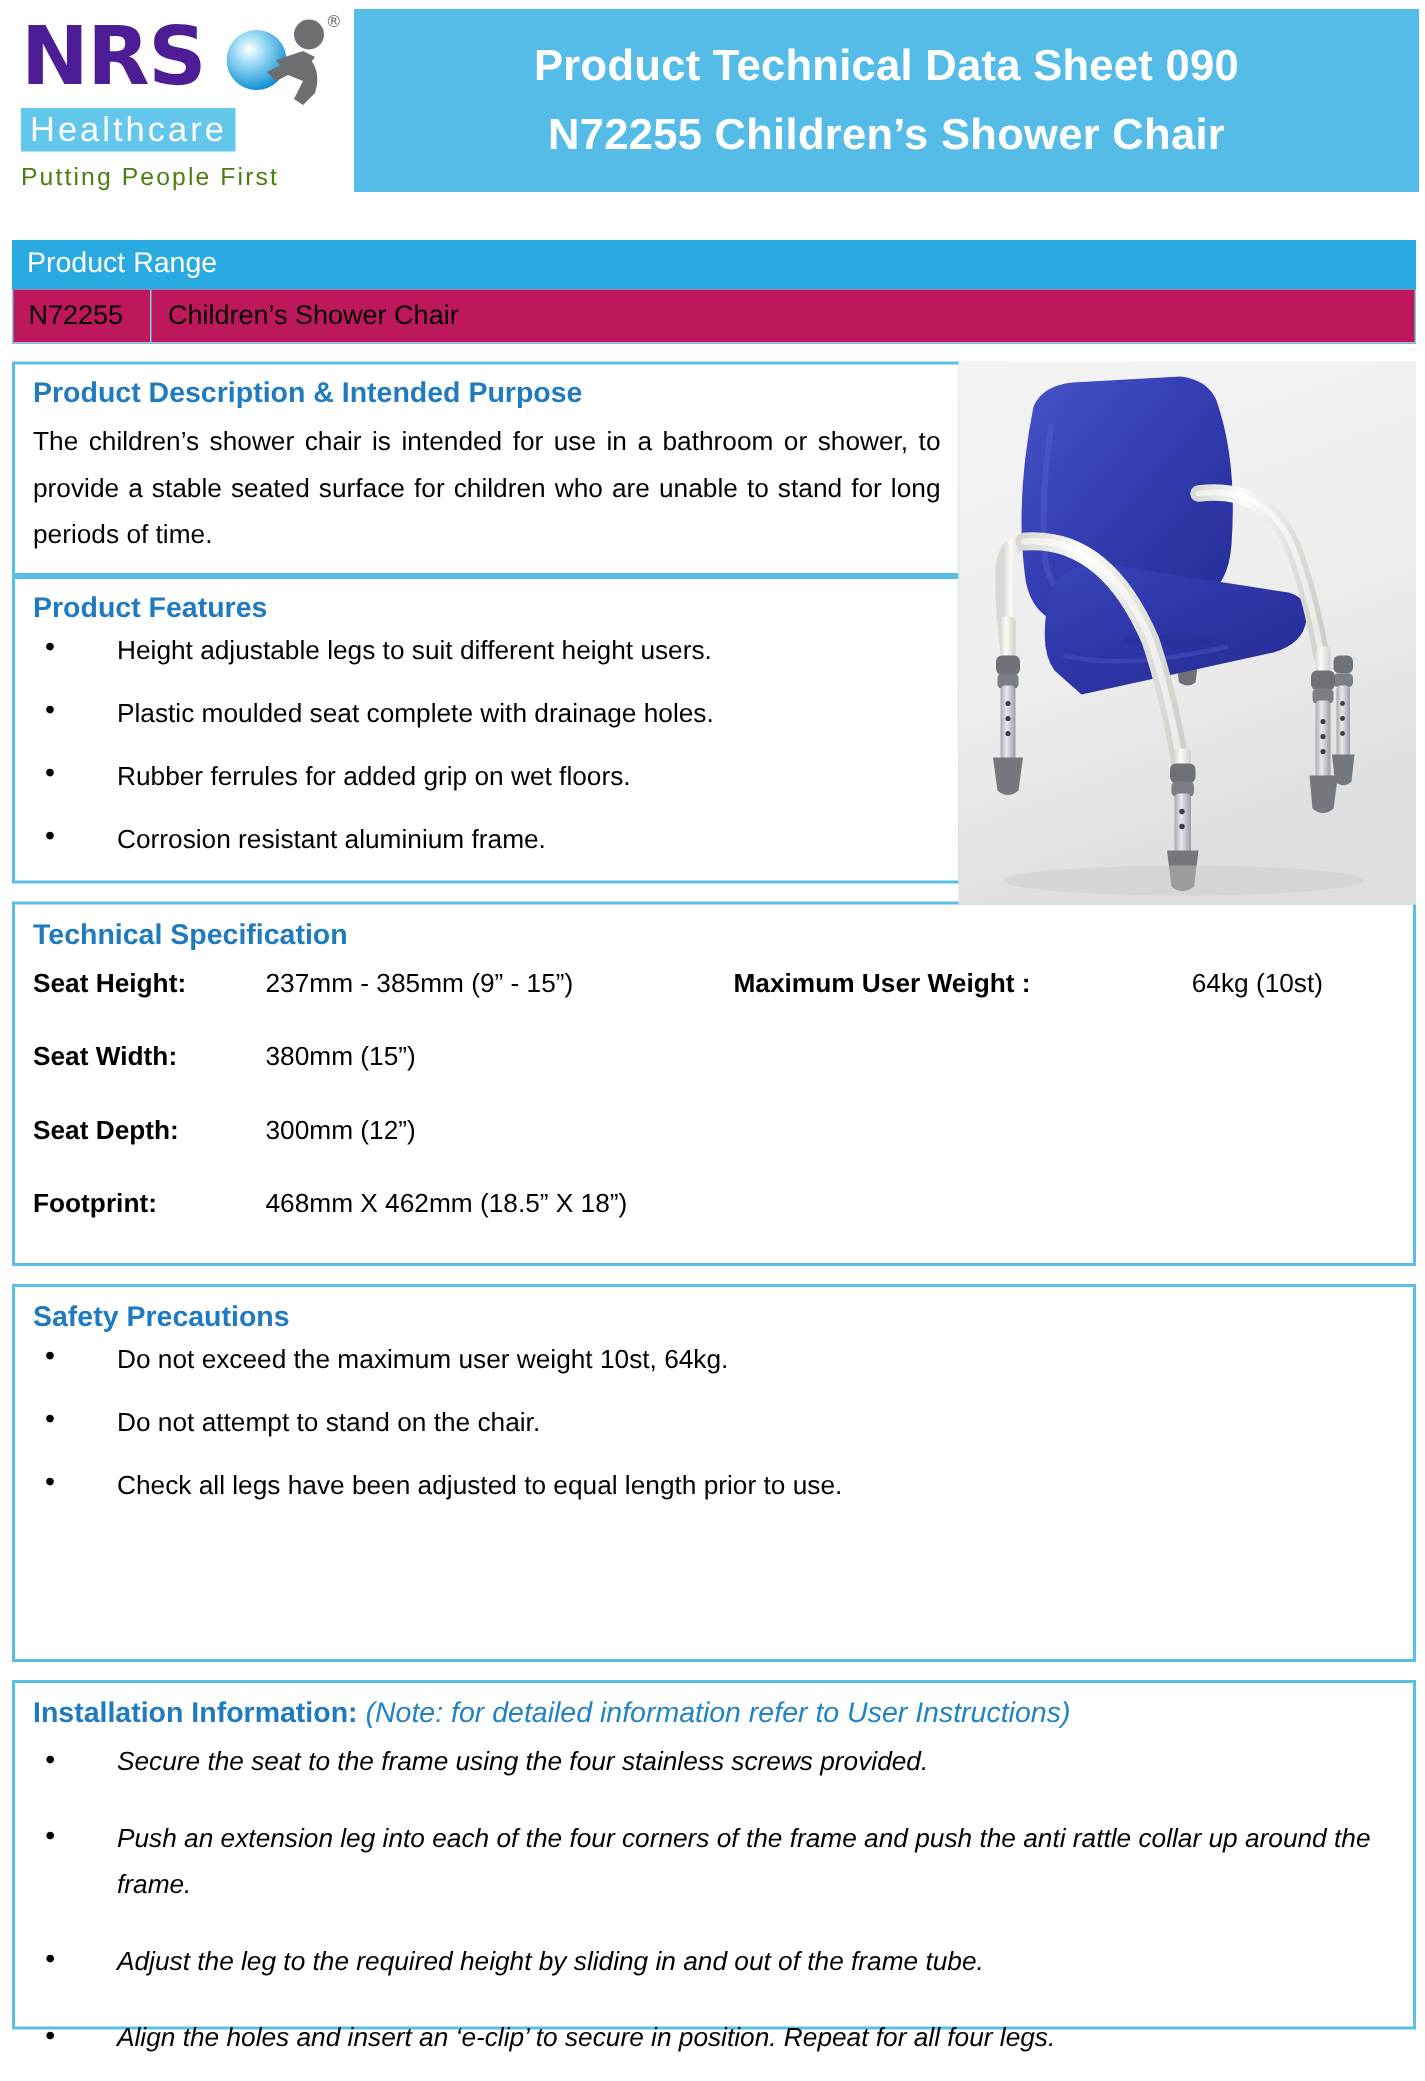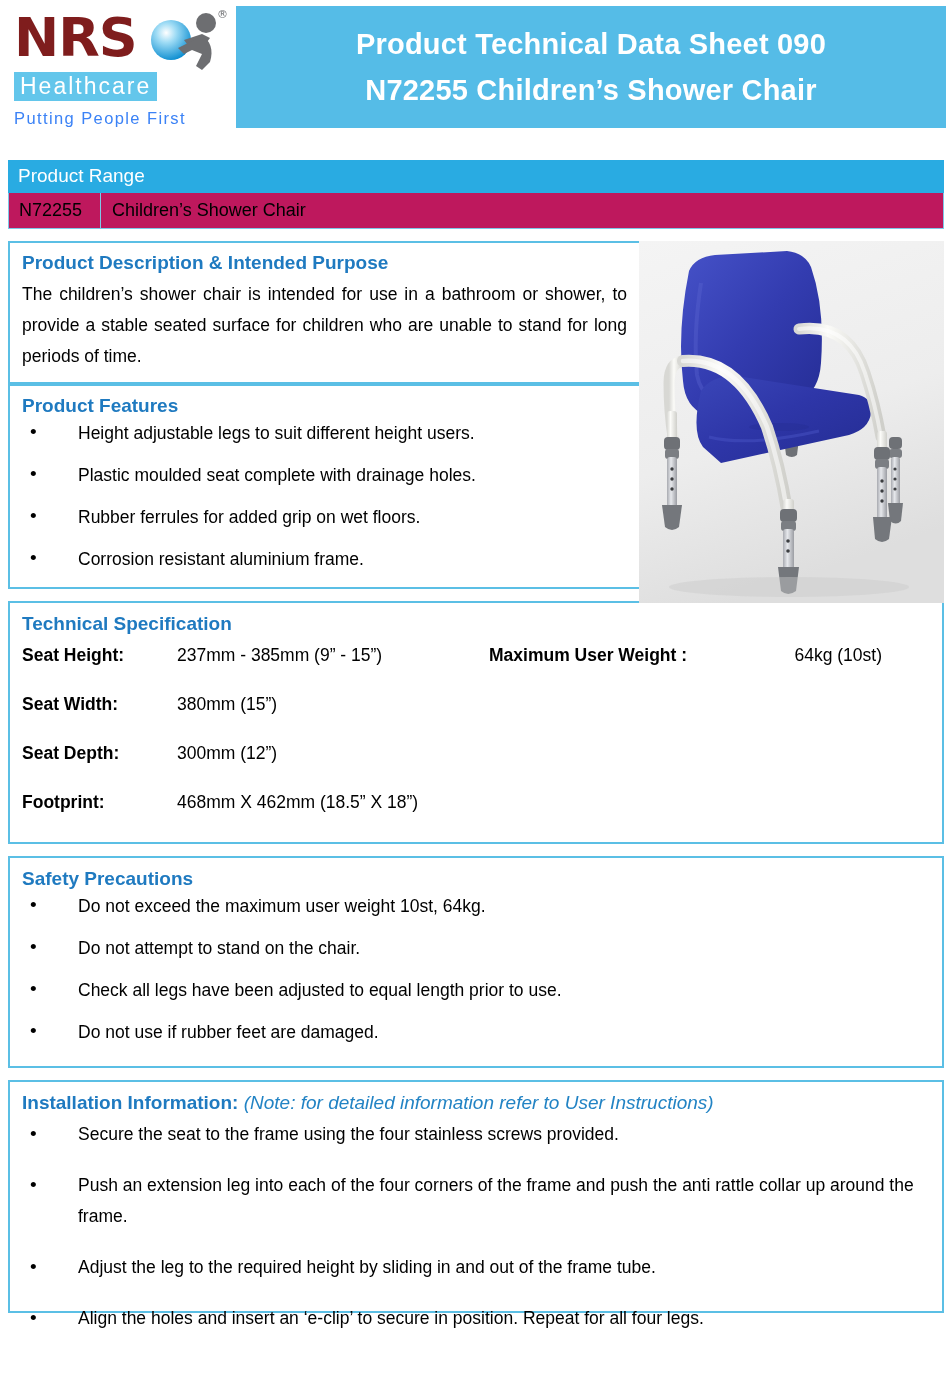--- a/index.html
+++ b/index.html
@@ -29,21 +29,21 @@
   }
   .logo-top {
     position: relative;
     height: 62px;
   }
   .logo-nrs {
     font-family: "DejaVu Sans", sans-serif;
     font-weight: bold;
     font-size: 54px;
     letter-spacing: -1px;
-    color: #7f1d1d;
+    color: #4c1d95;
     line-height: 60px;
   }
   .logo-mark {
     position: absolute;
     left: 130px; top: 2px;
     width: 90px; height: 62px;
   }
   .logo-reg {
     position: absolute;
     right: 4px; top: 0px;
@@ -60,21 +60,21 @@
     padding: 1px 6px 2px 6px;
     display: inline-block;
     line-height: 26px;
     margin-top: 2px;
   }
   .logo-tagline {
     margin-top: 7px;
     font-family: "Liberation Sans", sans-serif;
     font-size: 16.5px;
     letter-spacing: 1.4px;
-    color: #3b82f6;
+    color: #4d7c0f;
     line-height: 20px;
   }
 
   .title-banner {
     flex: 1 1 auto;
     margin: 6px 4px 0 4px;
     background: #55BCE7;
     color: #ffffff;
     height: 122px;
     display: flex;
@@ -213,27 +213,27 @@
     line-height: 22px;
   }
   .spec-table tr:last-child td { padding-bottom: 0; }
   .spec-lbl { font-weight: bold; width: 155px; }
   .spec-val { width: 312px; }
   .spec-lbl2 { font-weight: bold; white-space: nowrap; }
   .spec-val2 { padding-left: 8px !important; white-space: nowrap; }
 
   
   .safety-wrap { margin: 12px 6px 0 8px; }
-  .safety-box { height: 212px; padding-top: 7px; }
+  .safety-box { height: 252px; padding-top: 7px; }
   .safety-box ul.bullets li { margin-bottom: 20px; }
 
   
   .install-wrap { margin: 12px 6px 0 8px; }
   .install-box { height: 233px; padding-top: 7px; }
-  .install-box ul.bullets li { margin-bottom: 20px; line-height: 31px; }
+  .install-box ul.bullets li { margin-bottom: 20px; line-height: 31px; font-style: italic; }
 </style>
 </head>
 <body>
 
 <div class="header">
 
   <div class="logo-block">
     <div class="logo-top">
       <span class="logo-nrs">NRS</span>
       <span class="logo-mark">
@@ -425,21 +425,20 @@
   </div>
 </div>
 
 <div class="safety-wrap">
   <div class="box safety-box">
     <div class="sec-title">Safety Precautions</div>
     <ul class="bullets">
       <li>Do not exceed the maximum user weight 10st, 64kg.</li>
       <li>Do not attempt to stand on the chair.</li>
       <li>Check all legs have been adjusted to equal length prior to use.</li>
-      <li>Do not use if rubber feet are damaged.</li>
     </ul>
   </div>
 </div>
 
 <div class="install-wrap">
   <div class="box install-box">
     <div class="sec-title">
       <span>Installation Information:</span>
       <span class="note">(Note: for detailed information refer to User Instructions)</span>
     </div>

